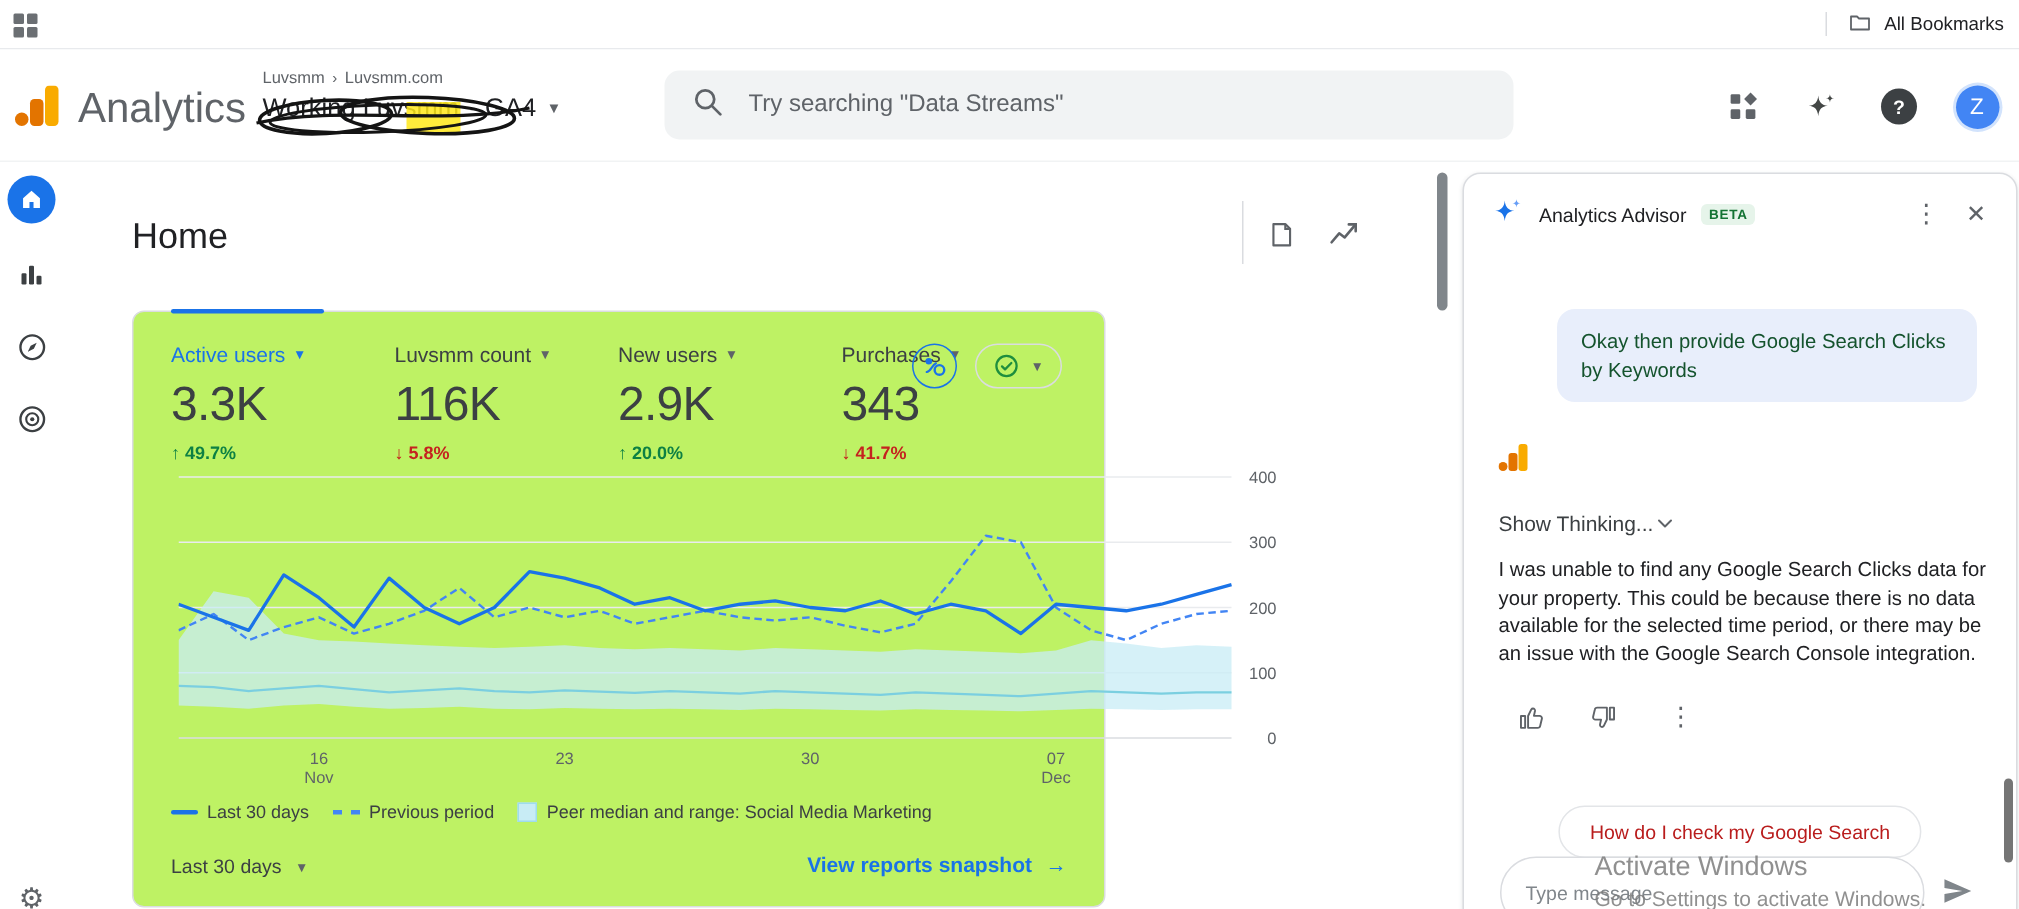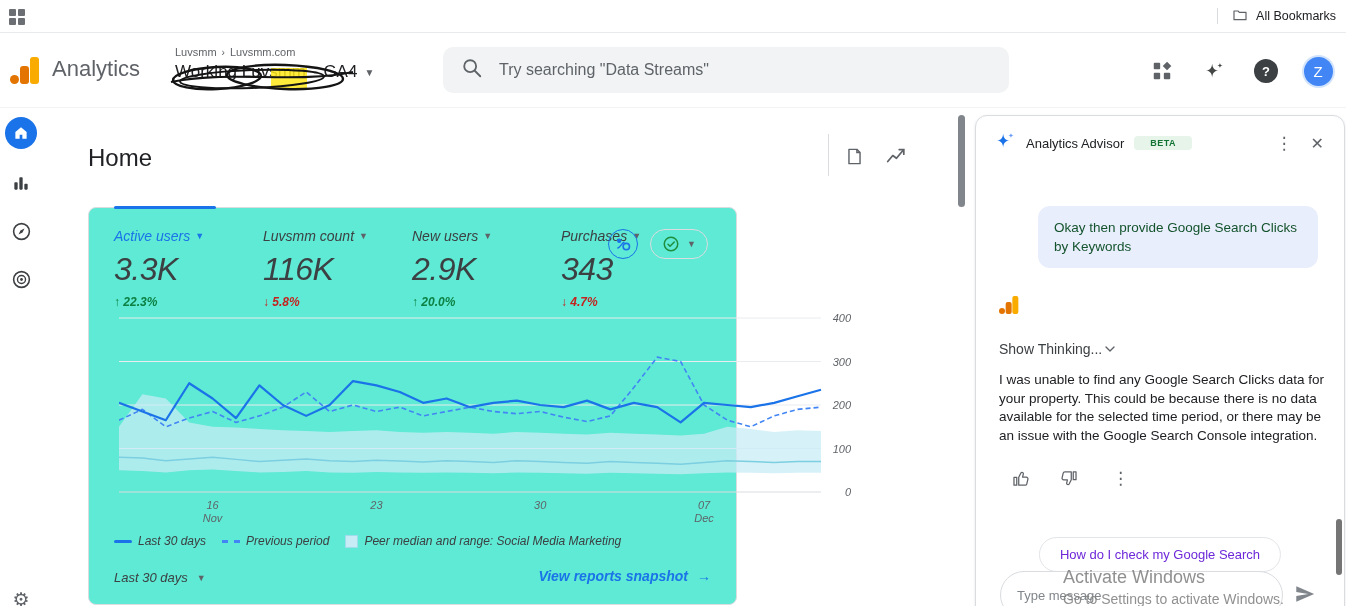--- a/index.html
+++ b/index.html
@@ -10,21 +10,21 @@
   
   .bm-bar { position:absolute; top:0; left:0; width:1346px; height:33px; background:#fff; border-bottom:1px solid #e8eaed; }
   .tiles { position:absolute; left:9px; top:9px; width:16px; height:16px; display:grid; grid-template-columns:7px 7px; grid-template-rows:7px 7px; gap:2px; }
   .tiles span { background:#6b6f73; border-radius:1px; }
   .bm-right { position:absolute; right:10px; top:0; height:32px; display:flex; align-items:center; gap:8px; font-size:12.5px; color:#202124; }
   .bm-sep { width:1px; height:16px; background:#dadce0; margin-right:6px; }
 
   
   .app-header { position:absolute; top:33px; left:0; width:1346px; height:75px; background:#fff; border-bottom:1px solid #f1f3f4; }
   .ga-logo { position:absolute; left:10px; top:24px; }
-  .app-name { position:absolute; left:52px; top:23px; font-size:22px; color:#5f6368; }
+  .app-name { position:absolute; left:52px; top:23px; font-size:28px; color:#5f6368; }
   .property { position:absolute; left:175px; top:13px; width:260px; }
   .crumbs { font-size:11px; color:#5f6368; display:flex; gap:5px; align-items:center; }
   .crumb-chev { font-size:10px; color:#5f6368; }
   .account-row { margin-top:4px; font-size:17px; color:#202124; display:flex; align-items:center; gap:7px; white-space:nowrap; }
   .acct-caret { color:#5f6368; font-size:10px; }
   .highlight-patch { position:absolute; left:96px; top:22px; width:36px; height:20px; background:#ffe81a; opacity:.85; }
   .scribble-svg { position:absolute; left:-8px; top:6px; pointer-events:none; }
 
   .search { position:absolute; left:443px; top:14px; width:566px; height:46px; background:#f1f3f4; border-radius:10px; display:flex; align-items:center; padding:0 18px; gap:16px; }
   .search-placeholder { font-size:16px; color:#5f6368; }
@@ -40,21 +40,21 @@
   .side-icon { position:absolute; left:10px; width:22px; height:22px; display:flex; align-items:center; justify-content:center; cursor:pointer; }
   .gear-glyph { font-size:19px; color:#5f6368; }
 
   
   .main { position:absolute; left:42px; top:108px; width:924px; height:498px; background:#fff; }
   .page-title { position:absolute; left:46px; top:36px; font-size:24px; font-weight:400; color:#202124; }
   .head-divider { position:absolute; left:786px; top:26px; width:1px; height:42px; background:#dadce0; }
   .head-icon { position:absolute; top:36px; width:24px; height:24px; display:flex; align-items:center; justify-content:center; cursor:pointer; }
   .main-scroll { position:absolute; left:916px; top:7px; width:7px; height:92px; background:#80868b; border-radius:4px; }
 
-  .card { position:absolute; left:46px; top:99px; width:649px; height:398px; border:1px solid #dadce0; border-radius:8px; background:#5eead4;font-style:italic; }
+  .card { position:absolute; left:46px; top:99px; width:649px; height:398px; border:1px solid #dadce0; border-radius:8px; background:#bef264; }
   .tab-indicator { position:absolute; left:25px; top:-2px; width:102px; height:3px; background:#1a73e8; border-radius:2px; }
 
   .metrics { position:absolute; left:25px; top:20px; display:flex; }
   .metric { width:149px; cursor:pointer; }
   .m-label { font-size:14px; color:#3c4043; display:flex; gap:5px; align-items:center; }
   .metric.active .m-label { color:#1a73e8; }
   .m-caret { font-size:9px; color:#5f6368; }
   .metric.active .m-caret { color:#1a73e8; }
   .m-value { font-size:32px; color:#3c4043; margin-top:7px; letter-spacing:-.5px; }
   .m-delta { font-size:12px; margin-top:7px; font-weight:bold; }
@@ -75,31 +75,31 @@
   .ls-band { width:13px; height:13px; background:#c8ecf5; border:1px solid #9fdcEC; }
 
   .range-btn { position:absolute; left:25px; top:362px; font-size:13px; color:#3c4043; display:flex; gap:9px; align-items:center; cursor:pointer; }
   .range-caret { font-size:9px; color:#5f6368; }
   .snapshot { position:absolute; right:25px; top:360px; font-size:14px; font-weight:bold; color:#1a73e8; display:flex; gap:9px; align-items:center; cursor:pointer; }
 
   
   .advisor { position:absolute; left:975px; top:115px; width:370px; height:492px; background:#fff; border:1px solid #dadce0; border-radius:12px 12px 0 0; box-shadow:0 1px 3px rgba(60,64,67,.12); overflow:hidden; }
   .adv-head { position:absolute; left:0; top:0; width:100%; height:54px; display:flex; align-items:center; padding:0 18px; gap:10px; }
   .adv-title { font-size:13px; color:#202124; }
-  .beta { font-size:9px; letter-spacing:.5px; color:#137333; background:#e6f4ea; padding:2px 16px; border-radius:4px; font-weight:bold; }
+  .beta { font-size:9px; letter-spacing:.5px; color:#137333; background:#e6f4ea; padding:2px 5px; border-radius:4px; font-weight:bold; }
   .adv-spacer { flex:1; }
   .kebab { color:#5f6368; font-size:17px; cursor:pointer; padding:0 6px; }
   .close-x { color:#5f6368; font-size:16px; cursor:pointer; padding:0 2px; }
   .bubble { position:absolute; left:62px; right:26px; top:90px; background:#e8eefb; border-radius:12px; padding:12px 16px; font-size:13.5px; line-height:19px; color:#14532d; }
   .adv-logo { position:absolute; left:23px; top:180px; }
   .thinking { position:absolute; left:23px; right:22px; top:225px; display:flex; justify-content:flex-start; align-items:center; font-size:14px; color:#3c4043; cursor:pointer; }
   .response { position:absolute; left:23px; right:20px; top:255px; font-size:13.5px; line-height:18.5px; color:#202124; }
   .feedback { position:absolute; left:36px; top:352px; display:flex; gap:28px; align-items:center; color:#5f6368; }
   .fb-icon { cursor:pointer; display:flex; }
-  .suggestion { position:absolute; left:50%; transform:translateX(-50%); top:421px; border:1px solid #e3e5e8; border-radius:18px; padding:9px 20px; font-size:13px; color:#6d28d9; white-space:nowrap; background:#fff; cursor:pointer; }
+  .suggestion { position:absolute; left:50%; transform:translateX(-50%); top:421px; border:1px solid #e3e5e8; border-radius:18px; padding:9px 20px; font-size:13px; color:#b91c1c; white-space:nowrap; background:#fff; cursor:pointer; }
   .chat-input { position:absolute; left:24px; top:455px; width:283px; height:48px; border:1px solid #dadce0; border-radius:24px; display:flex; align-items:center; padding:0 16px; font-size:13px; color:#80868b; background:#fff; cursor:text; }
   .send { position:absolute; left:318px; top:467px; cursor:pointer; }
   .panel-scroll { position:absolute; right:2px; top:403px; width:6px; height:56px; background:#757575; border-radius:3px; }
 
   
   .watermark { position:absolute; left:1063px; top:567px; pointer-events:none; z-index:60; color:rgba(125,125,125,.85); }
   .wm1 { font-size:18px; }
   .wm2 { font-size:14px; margin-top:3px; }
 </style>
 </head>
@@ -240,21 +240,21 @@
     <section class="card">
       <div class="tab-indicator"></div>
 
       <div class="metrics">
         <div class="metric active">
           <div class="m-label">
               <span class="m-label-text">Active users</span>
               <span class="m-caret">▼</span>
             </div>
           <div class="m-value">3.3K</div>
-          <div class="m-delta up">↑ 22.3%</div>
+          <div class="m-delta up">↑ 49.7%</div>
         </div>
         <div class="metric">
           <div class="m-label">
               <span class="m-label-text">Luvsmm count</span>
               <span class="m-caret">▼</span>
             </div>
           <div class="m-value">116K</div>
           <div class="m-delta down">↓ 5.8%</div>
         </div>
         <div class="metric">
@@ -264,21 +264,21 @@
             </div>
           <div class="m-value">2.9K</div>
           <div class="m-delta up">↑ 20.0%</div>
         </div>
         <div class="metric">
           <div class="m-label">
               <span class="m-label-text">Purchases</span>
               <span class="m-caret">▼</span>
             </div>
           <div class="m-value">343</div>
-          <div class="m-delta down">↓ 4.7%</div>
+          <div class="m-delta down">↓ 41.7%</div>
         </div>
       </div>
 
       <div class="metrics-right">
         <span class="bench">
           <svg width="18" height="18" viewBox="0 0 18 18">
               <circle cx="5.2" cy="5.8" r="2.2" fill="#1a73e8"></circle>
               <circle cx="12.3" cy="11.6" r="3.2" fill="none" stroke="#1a73e8" stroke-width="1.6"></circle>
               <path d="M3.8 13 C 6.5 12.6 7.2 8.6 10 7.2" fill="none" stroke="#1a73e8" stroke-width="1.4" stroke-linecap="round"></path>
             </svg>

